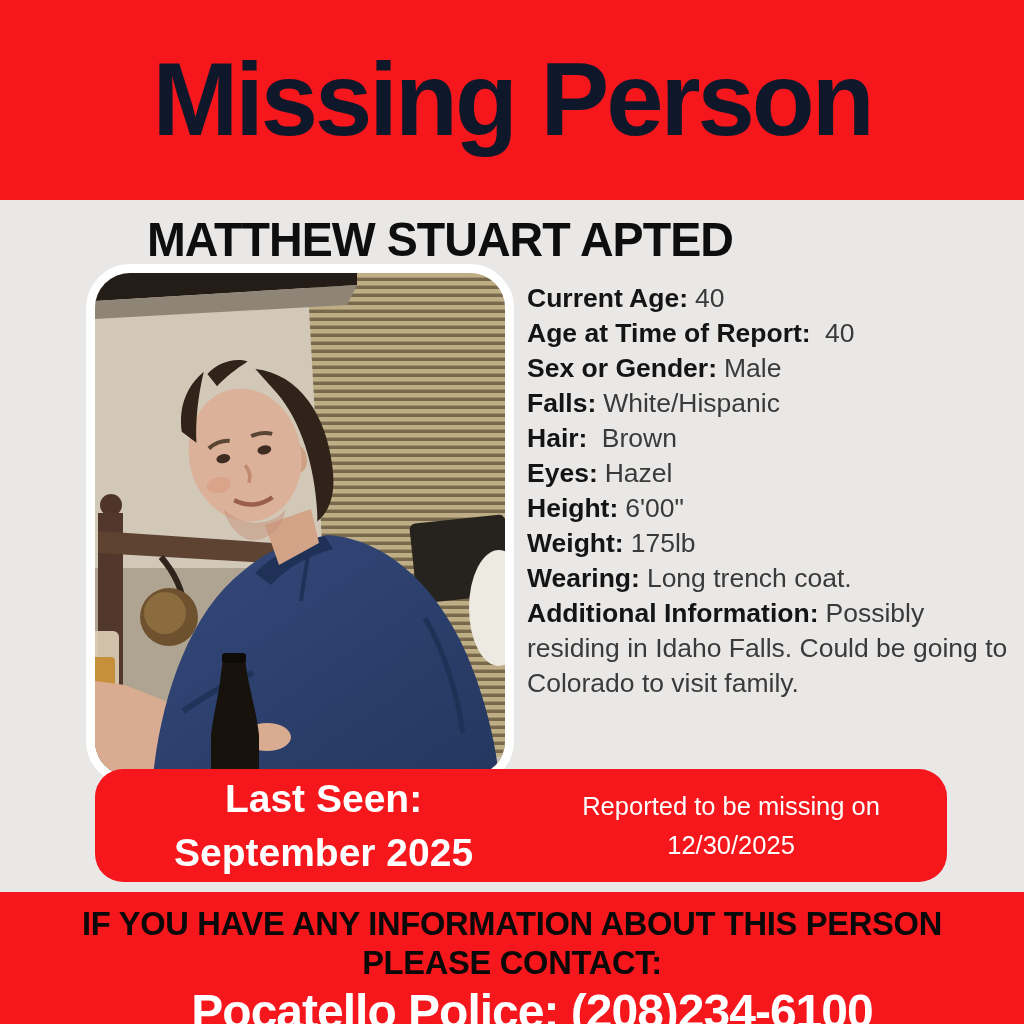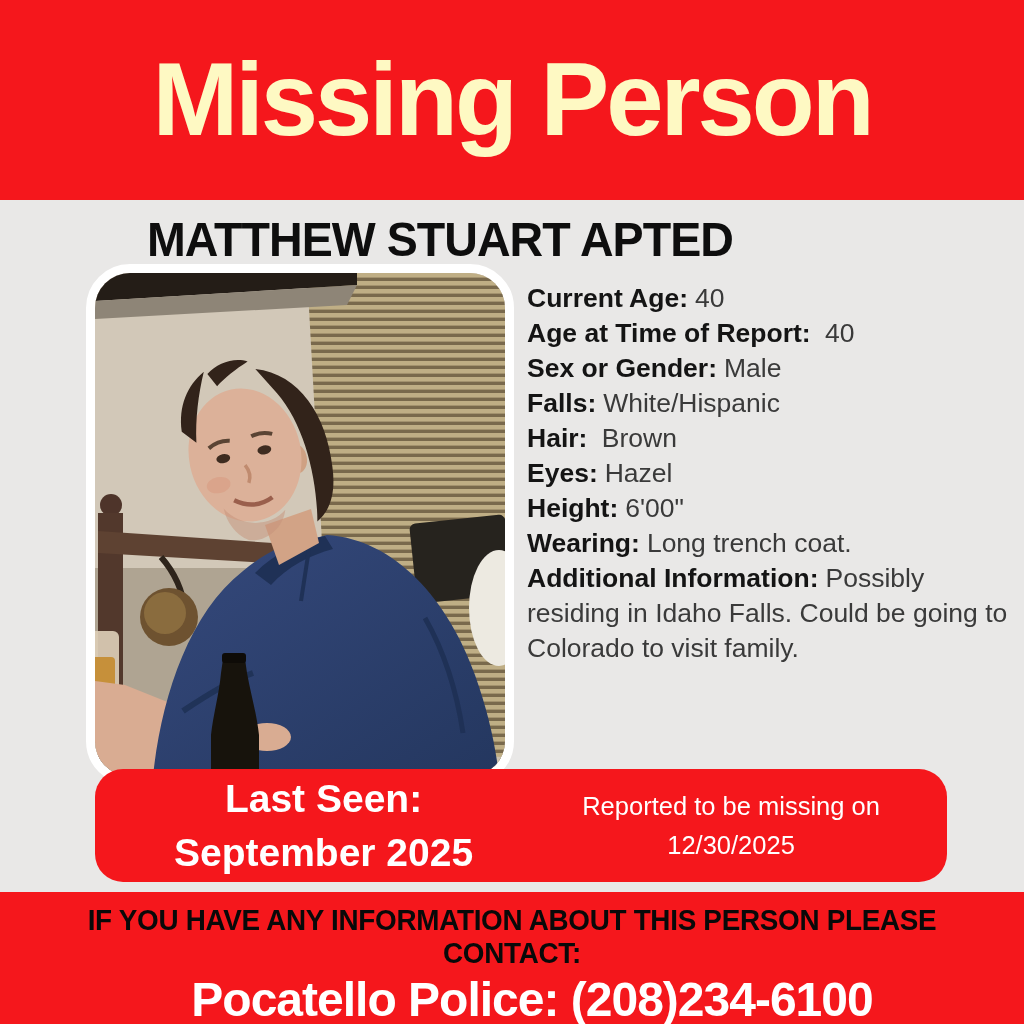--- a/index.html
+++ b/index.html
@@ -2,21 +2,21 @@
 <html><head>
 <meta charset="utf-8">
 <style>
   html,body{margin:0;padding:0;}
   body{width:1024px;height:1024px;overflow:hidden;font-family:"Liberation Sans",sans-serif;}
   .poster{position:relative;width:1024px;height:1024px;background:#E9E8E7;}
 
   
   .header{position:absolute;left:0;top:0;width:1024px;height:200px;background:#F5171C;
     display:flex;align-items:center;justify-content:center;}
-  .header h1{margin:0;color:#fef9c3;font-size:103px;font-weight:bold;letter-spacing:-3px;}
+  .header h1{margin:0;color:#0f172a;font-size:103px;font-weight:bold;letter-spacing:-3px;}
 
   
   .name{position:absolute;left:0;top:212px;width:880px;text-align:center;
     font-size:48px;font-weight:bold;color:#0E0E0E;letter-spacing:-1px;}
   .name span{display:inline-block;transform:scaleX(.97);}
 
   
   .photo-frame{position:absolute;left:86px;top:264px;width:410px;height:503px;
     border:9px solid #FFFFFF;border-radius:44px;overflow:hidden;background:#CFC5B5;}
   .photo-frame svg{display:block;}
@@ -27,21 +27,21 @@
   .detail-label{font-weight:bold;color:#141414;margin-right:7px;}
 
   
   .banner{position:absolute;left:95px;top:769px;width:852px;height:113px;background:#F5171C;
     border-radius:28px;display:flex;align-items:center;color:#fff;}
   .banner-left{width:47%;text-align:center;font-weight:bold;font-size:39px;line-height:54px;padding-left:37px;}
   .banner-right{width:53%;text-align:center;font-size:25.5px;line-height:39px;}
 
   
   .footer{position:absolute;left:0;top:892px;width:1024px;height:132px;background:#F5171C;text-align:center;}
-  .footer-contact{margin-top:12px;font-size:29px;font-weight:bold;color:#090909;letter-spacing:-.3px;}
+  .footer-contact{margin-top:12px;font-size:34px;font-weight:bold;color:#090909;letter-spacing:-.3px;}
   .footer-contact span{display:inline-block;transform:scaleX(.96);}
   .footer-agency{margin-top:2px;font-size:48px;font-weight:bold;color:#FFFFFF;letter-spacing:-1px;margin-left:40px;}
 </style>
 </head>
 <body>
 
 <div class="poster">
 
   <div class="header">
     <h1>Missing Person</h1>
@@ -125,20 +125,21 @@
   </div>
 
   <div class="details">
     <div class="detail-row"><span class="detail-label">Current Age:</span><span>40</span></div>
     <div class="detail-row"><span class="detail-label">Age at Time of Report:</span><span> 40</span></div>
     <div class="detail-row"><span class="detail-label">Sex or Gender:</span><span>Male</span></div>
     <div class="detail-row"><span class="detail-label">Falls:</span><span>White/Hispanic</span></div>
     <div class="detail-row"><span class="detail-label">Hair:</span><span> Brown</span></div>
     <div class="detail-row"><span class="detail-label">Eyes:</span><span>Hazel</span></div>
     <div class="detail-row"><span class="detail-label">Height:</span><span>6'00"</span></div>
+    <div class="detail-row"><span class="detail-label">Weight:</span><span>175lb</span></div>
     <div class="detail-row"><span class="detail-label">Wearing:</span><span>Long trench coat.</span></div>
     <div class="detail-row"><span class="detail-label">Additional Information:</span><span>Possibly residing in Idaho Falls. Could be going to Colorado to visit family.</span></div>
   </div>
 
   <div class="banner">
     <div class="banner-left">
       <div>Last Seen:</div>
       <div>September 2025</div>
     </div>
     <div class="banner-right">

